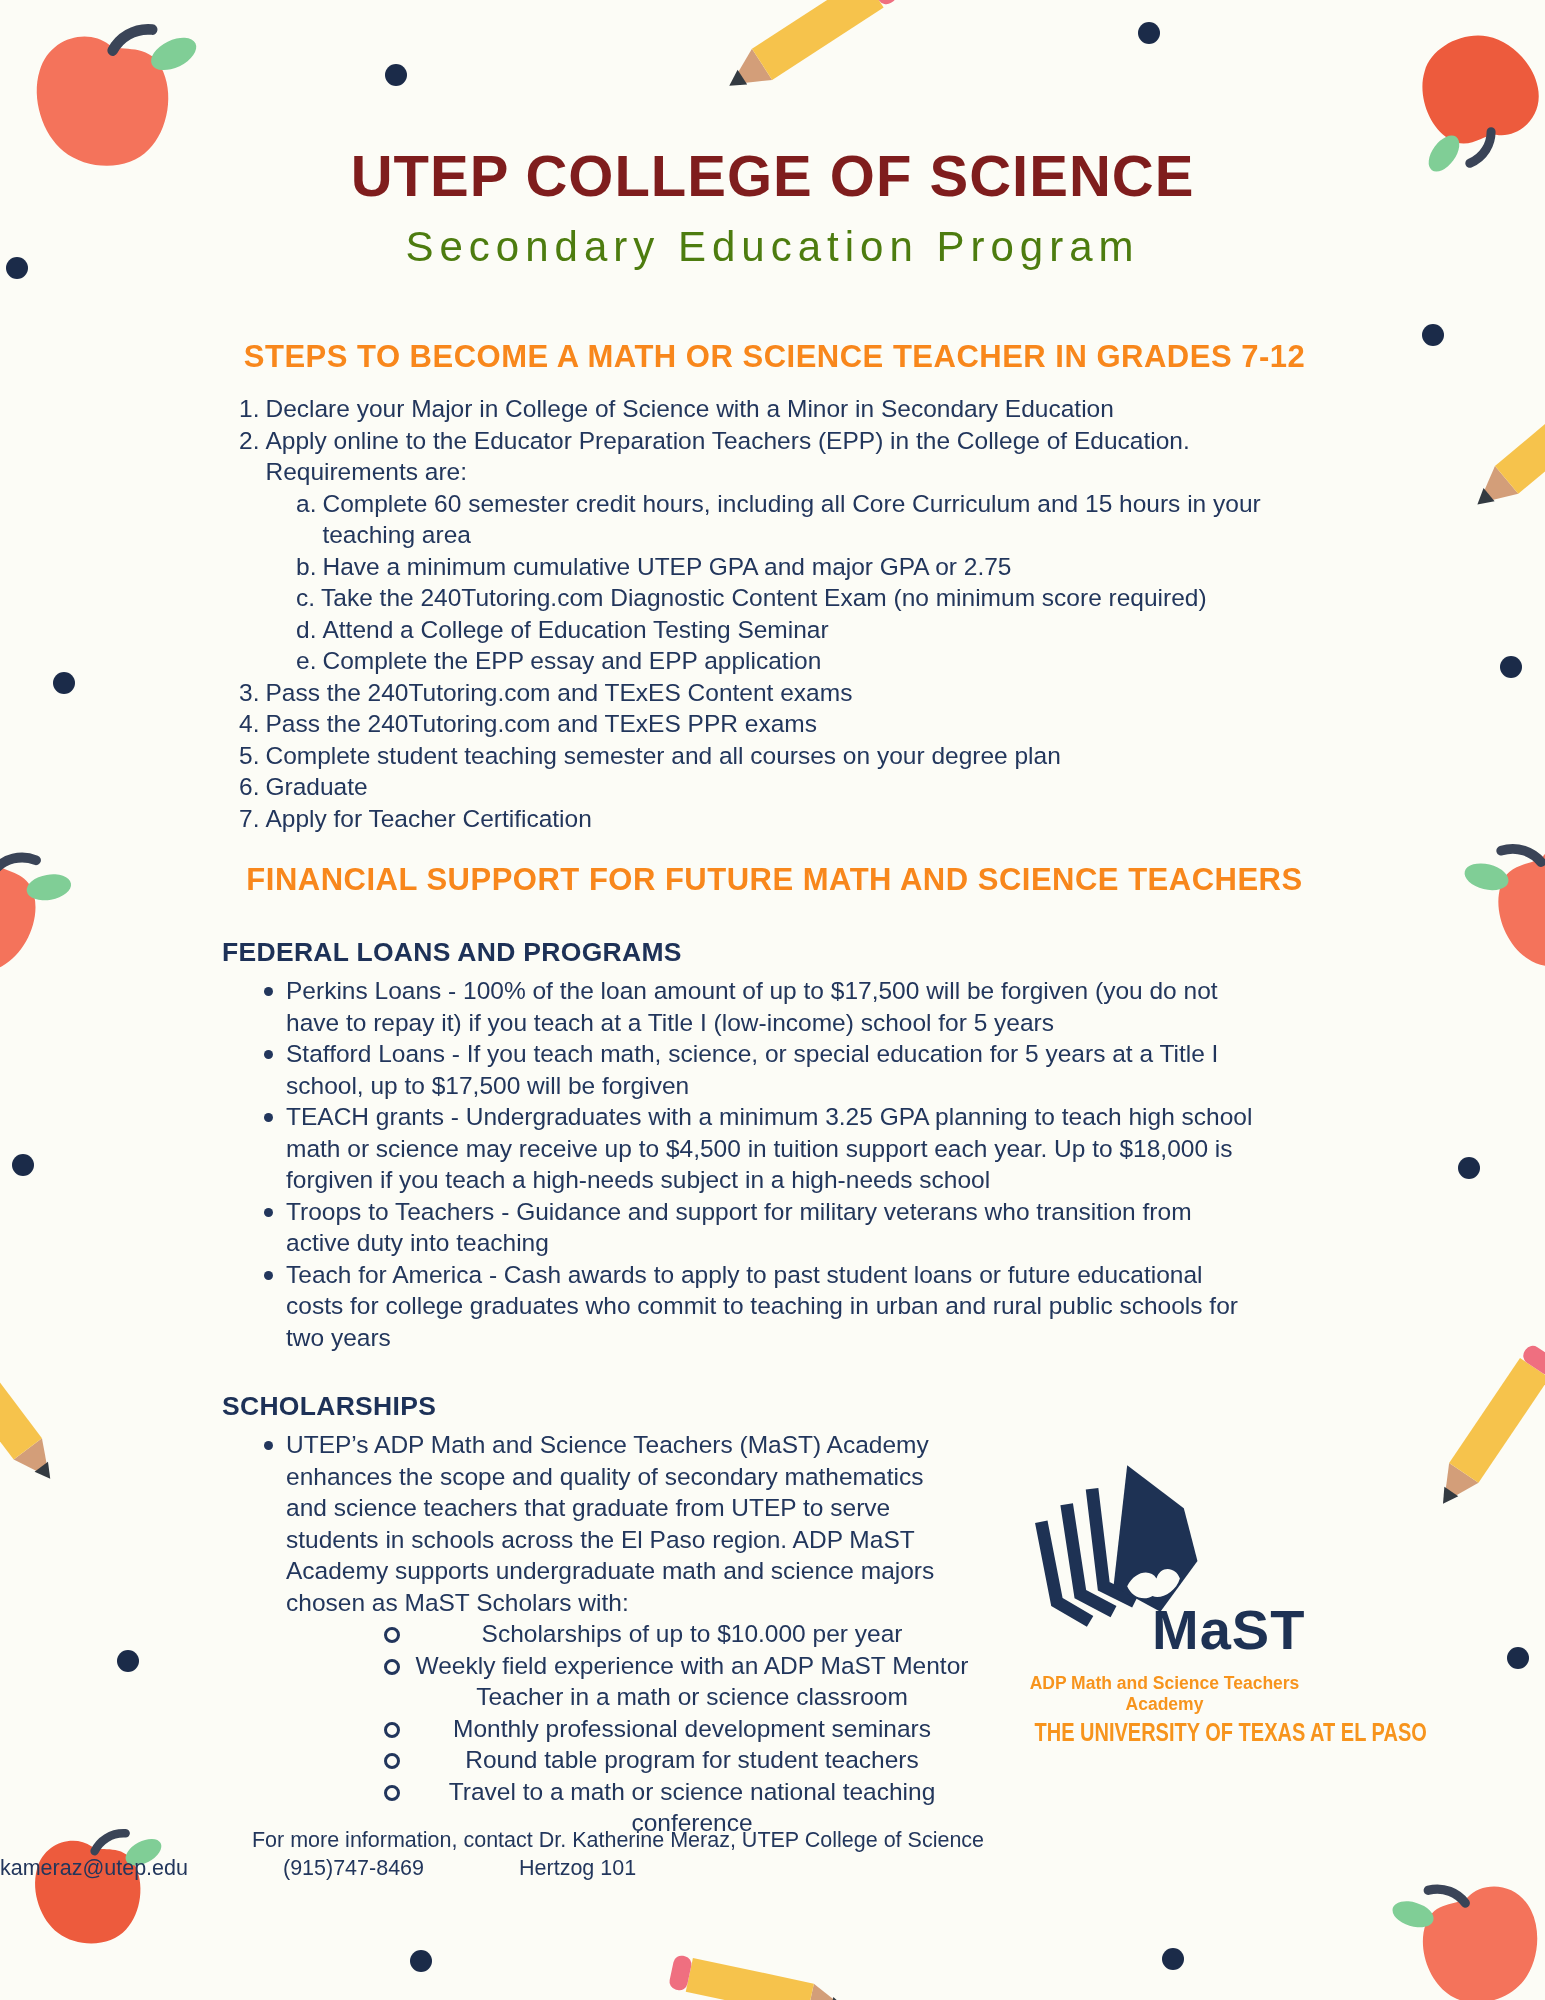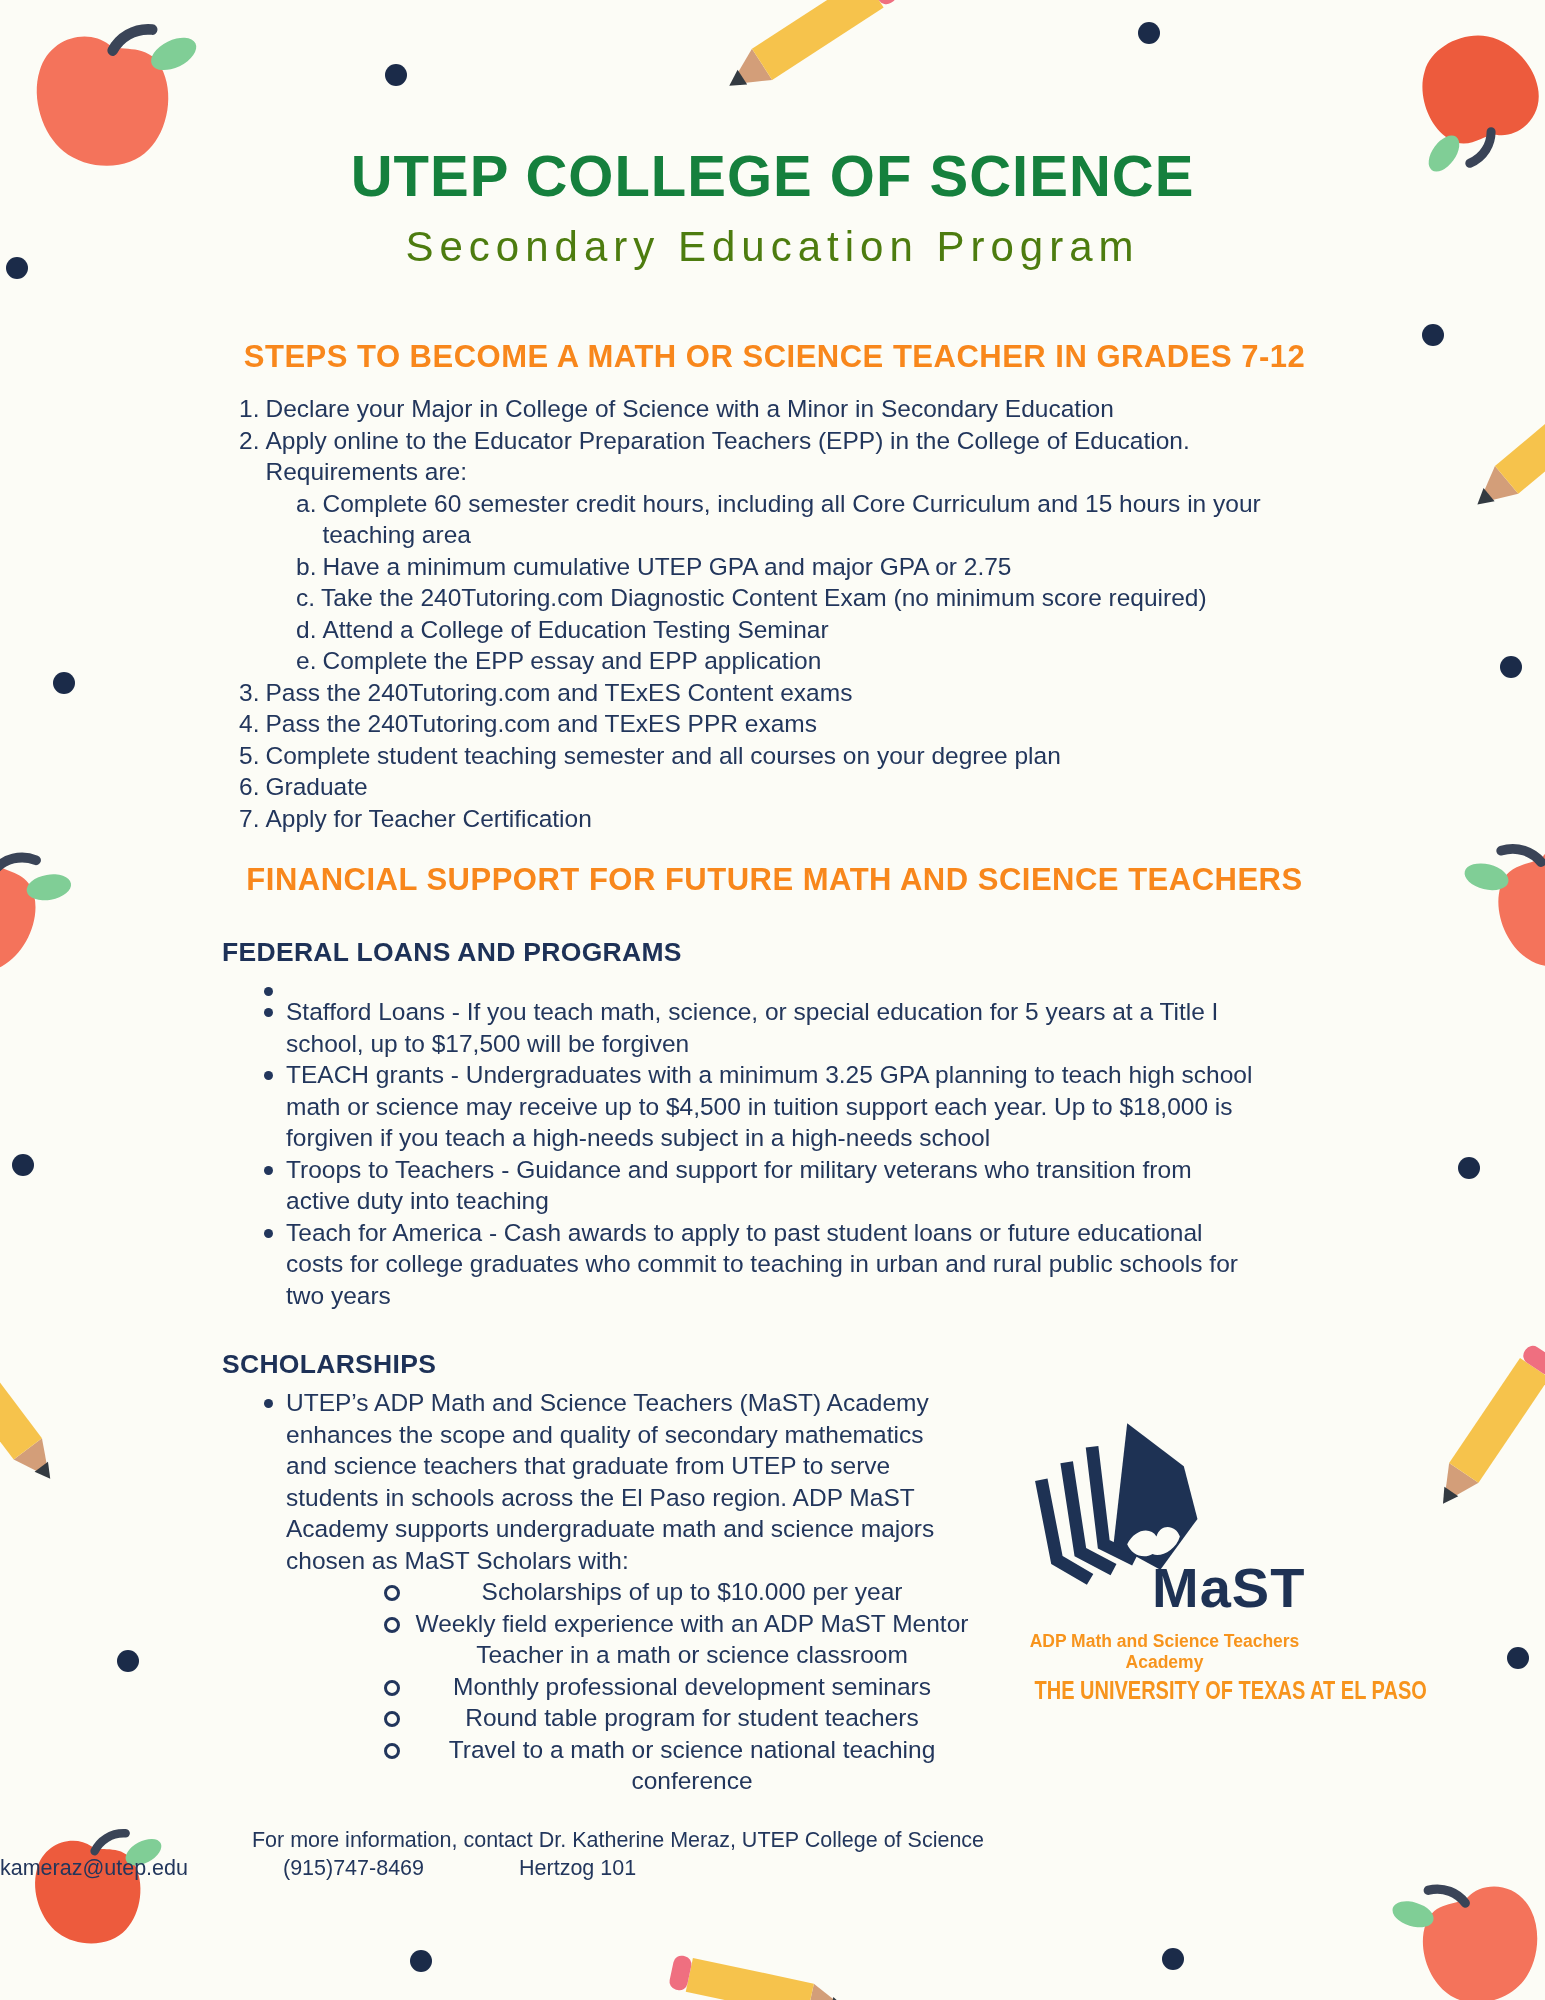--- a/index.html
+++ b/index.html
@@ -3,21 +3,21 @@
 <meta charset="utf-8">
 <style>
   html,body{margin:0;padding:0;background:#ffffff;}
   .page{
     position:relative;width:1545px;height:2000px;overflow:hidden;
     background:#FCFCF6;color:#22365C;
     font-family:"Liberation Sans",sans-serif;
   }
   
   .header{position:absolute;top:142px;left:0;width:100%;text-align:center;}
-  .title{font-size:58px;font-weight:bold;letter-spacing:1px;color:#15803d;}
+  .title{font-size:58px;font-weight:bold;letter-spacing:1px;color:#7f1d1d;}
   .subtitle{margin-top:14px;font-size:42px;font-weight:normal;letter-spacing:6px;color:#4d7c0f;}
 
   
   .content{position:absolute;left:222px;top:338px;width:1105px;}
   .orange-heading{
     text-align:center;color:#F8871C;font-weight:bold;
     font-size:31px;line-height:38px;letter-spacing:0.5px;width:1105px;
   }
   .steps-list{margin-top:17px;font-size:24.5px;line-height:31.5px;width:1070px;}
   .step-row{display:flex;}
@@ -227,20 +227,21 @@
     </div>
 
     <div class="orange-heading fin-heading">FINANCIAL SUPPORT FOR FUTURE MATH AND SCIENCE TEACHERS</div>
 
     <div class="sub-heading">FEDERAL LOANS AND PROGRAMS</div>
     <div class="bullets">
       <div class="bullet-row">
         <span class="marker">
             <span class="dot-marker"></span>
           </span>
+        <span class="txt">Perkins Loans - 100% of the loan amount of up to $17,500 will be forgiven (you do not have to repay it) if you teach at a Title I (low-income) school for 5 years</span>
       </div>
       <div class="bullet-row">
         <span class="marker">
             <span class="dot-marker"></span>
           </span>
         <span class="txt">Stafford Loans - If you teach math, science, or special education for 5 years at a Title I school, up to $17,500 will be forgiven</span>
       </div>
       <div class="bullet-row">
         <span class="marker">
             <span class="dot-marker"></span>

